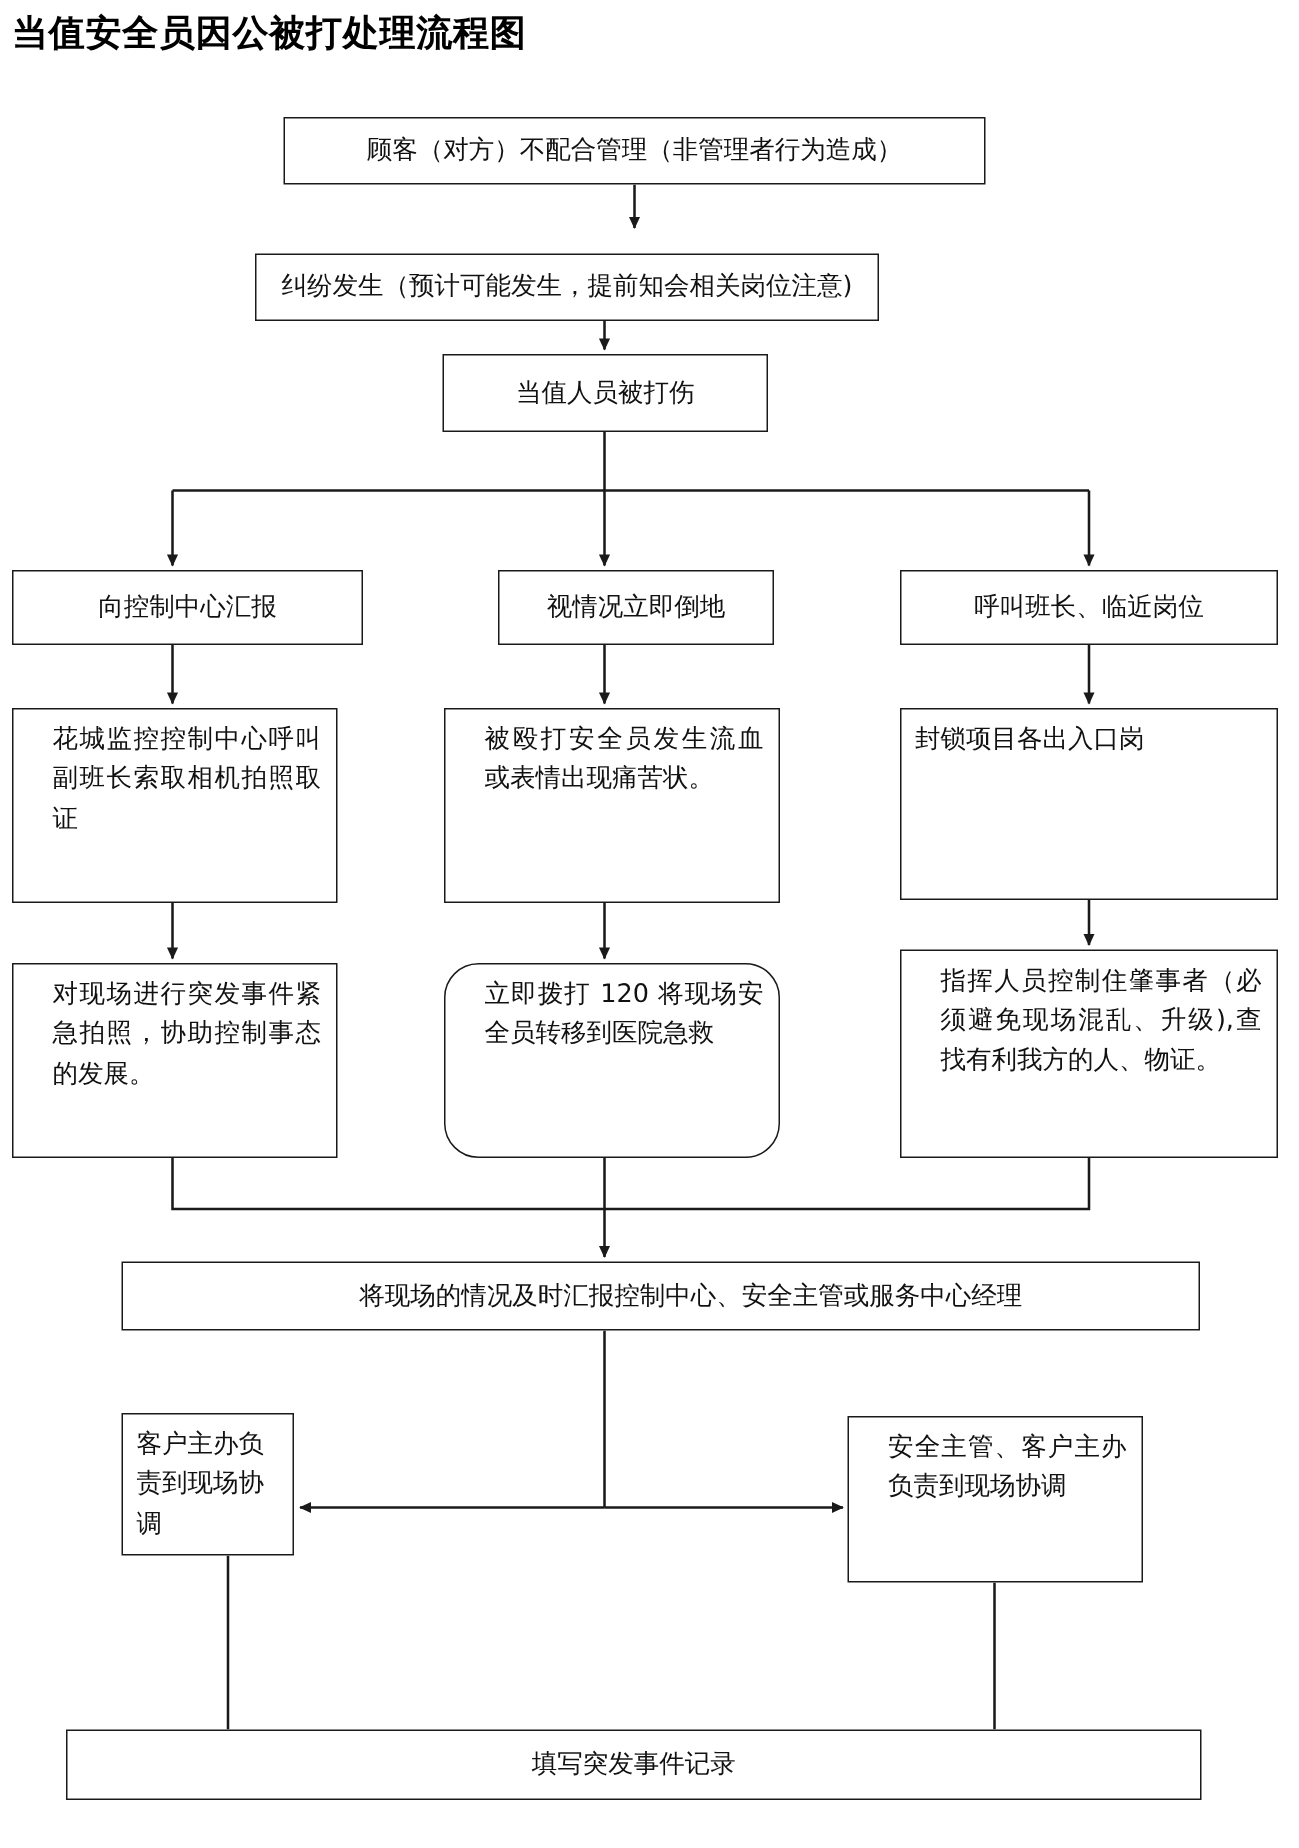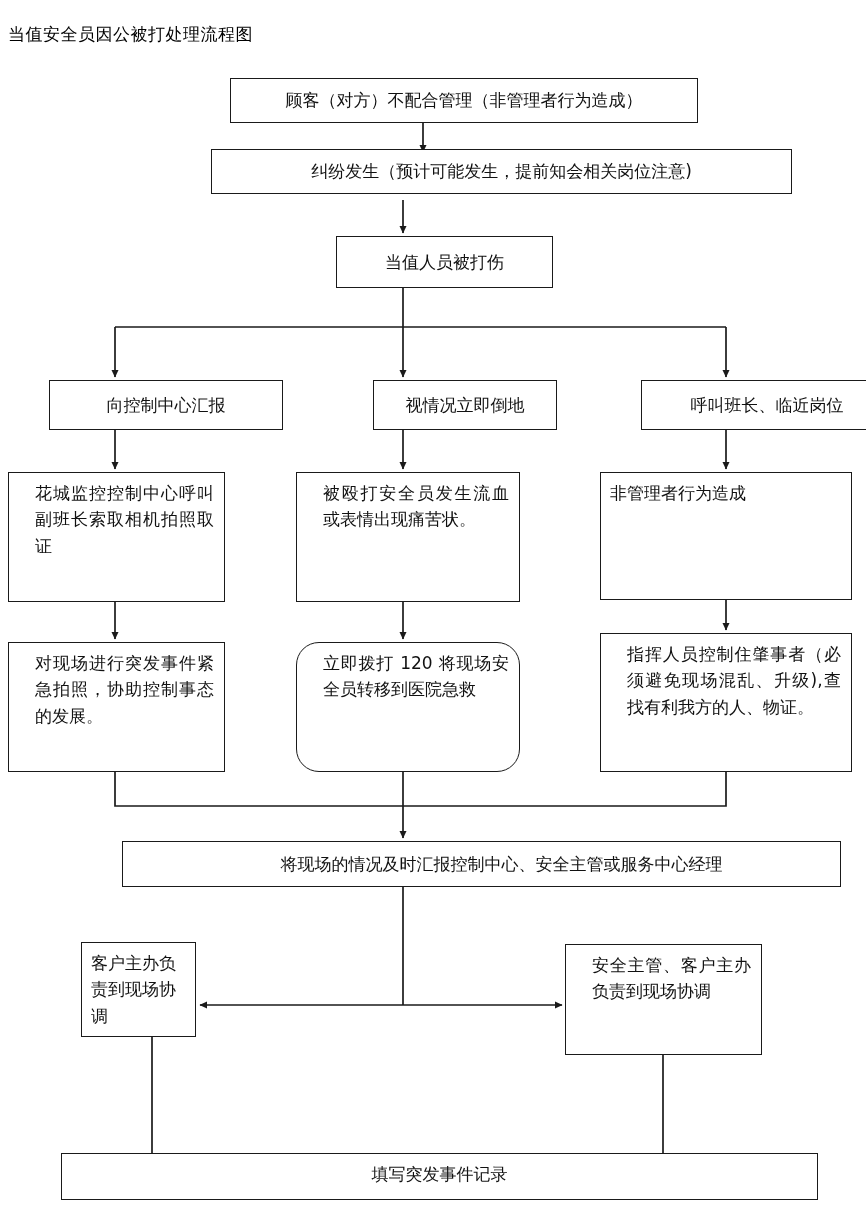--- a/index.html
+++ b/index.html
@@ -18,47 +18,45 @@
   #chart-root {
     position: absolute;
     left: 0; top: 0;
     width: 866px;
     height: 1232px;
   }
   .page-title {
     position: absolute;
     left: 8px;
     top: 8px;
-    font-size: 17px;
-    font-weight: normal;
+    font-size: 24px;
+    font-weight: bold;
     letter-spacing: 0.5px;
     white-space: nowrap;
     line-height: 1.2;
-    margin-top: 16px;
   }
   .node {
     position: absolute;
     box-sizing: border-box;
     border: 1.4px solid #1a1a1a;
     background: #ffffff;
     font-size: 17px;
     line-height: 1.55;
     color: #111111;
     overflow: hidden;
   }
   .node .node-label {
     display: block;
     white-space: pre-wrap;
   }
   .node.center-text {
     display: flex;
     align-items: center;
     justify-content: center;
     text-align: center;
-    margin-left: 41px;
   }
   .node.top-left-text {
     padding: 7px 9px 0 9px;
     text-align: left;
   }
   .node.justify-text {
     padding: 7px 10px 0 26px;
     text-align: justify;
     text-align-last: left;
   }
@@ -113,21 +111,21 @@
       <path d="M403,1005 L562,1005" marker-end="url(#arw)"></path>
 
       <path d="M152,1037 L152,1153"></path>
       <path d="M663,1055 L663,1153"></path>
     </g>
   </svg>
 
   <div class="node center-text" style="left:189px; top:78px;   width:468px; height:45px;">
       <span class="node-label">顾客（对方）不配合管理（非管理者行为造成）</span>
     </div>
-  <div class="node center-text" style="left:170px; top:149px;  width:581px; height:45px;">
+  <div class="node center-text" style="left:170px; top:169px;  width:416px; height:45px;">
       <span class="node-label">纠纷发生（预计可能发生，提前知会相关岗位注意)</span>
     </div>
   <div class="node center-text" style="left:295px; top:236px;  width:217px; height:52px;">
       <span class="node-label">当值人员被打伤</span>
     </div>
 
   <div class="node center-text" style="left:332px; top:380px;  width:184px; height:50px;">
       <span class="node-label">视情况立即倒地</span>
     </div>
   <div class="node center-text" style="left:8px;   top:380px;  width:234px; height:50px;">
@@ -137,21 +135,21 @@
       <span class="node-label">呼叫班长、临近岗位</span>
     </div>
 
   <div class="node justify-text" style="left:8px;   top:472px;  width:217px; height:130px;">
       <span class="node-label">花城监控控制中心呼叫副班长索取相机拍照取证</span>
     </div>
   <div class="node justify-text" style="left:296px; top:472px;  width:224px; height:130px;">
       <span class="node-label">被殴打安全员发生流血或表情出现痛苦状。</span>
     </div>
   <div class="node top-left-text" style="left:600px; top:472px;  width:252px; height:128px;">
-      <span class="node-label">非管理者行为造成</span>
+      <span class="node-label">封锁项目各出入口岗</span>
     </div>
 
   <div class="node justify-text" style="left:8px;   top:642px;  width:217px; height:130px;">
       <span class="node-label">对现场进行突发事件紧急拍照，协助控制事态的发展。</span>
     </div>
   <div class="node justify-text" style="left:296px; top:642px;  width:224px; height:130px;border-radius:23px;">
       <span class="node-label">立即拨打 120 将现场安全员转移到医院急救</span>
     </div>
   <div class="node justify-text" style="left:600px; top:633px;  width:252px; height:139px;">
       <span class="node-label">指挥人员控制住肇事者（必须避免现场混乱、升级),查找有利我方的人、物证。</span>
@@ -161,17 +159,17 @@
       <span class="node-label">将现场的情况及时汇报控制中心、安全主管或服务中心经理</span>
     </div>
 
   <div class="node top-left-text" style="left:81px;  top:942px;  width:115px; height:95px;">
       <span class="node-label">客户主办负责到现场协调</span>
     </div>
   <div class="node justify-text" style="left:565px; top:944px;  width:197px; height:111px;">
       <span class="node-label">安全主管、客户主办负责到现场协调</span>
     </div>
 
-  <div class="node center-text" style="left:20px;  top:1153px; width:757px; height:47px;font-family:Liberation Mono, monospace;">
+  <div class="node center-text" style="left:44px;  top:1153px; width:757px; height:47px;">
       <span class="node-label">填写突发事件记录</span>
     </div>
 
 </div>
 
 </body></html>

